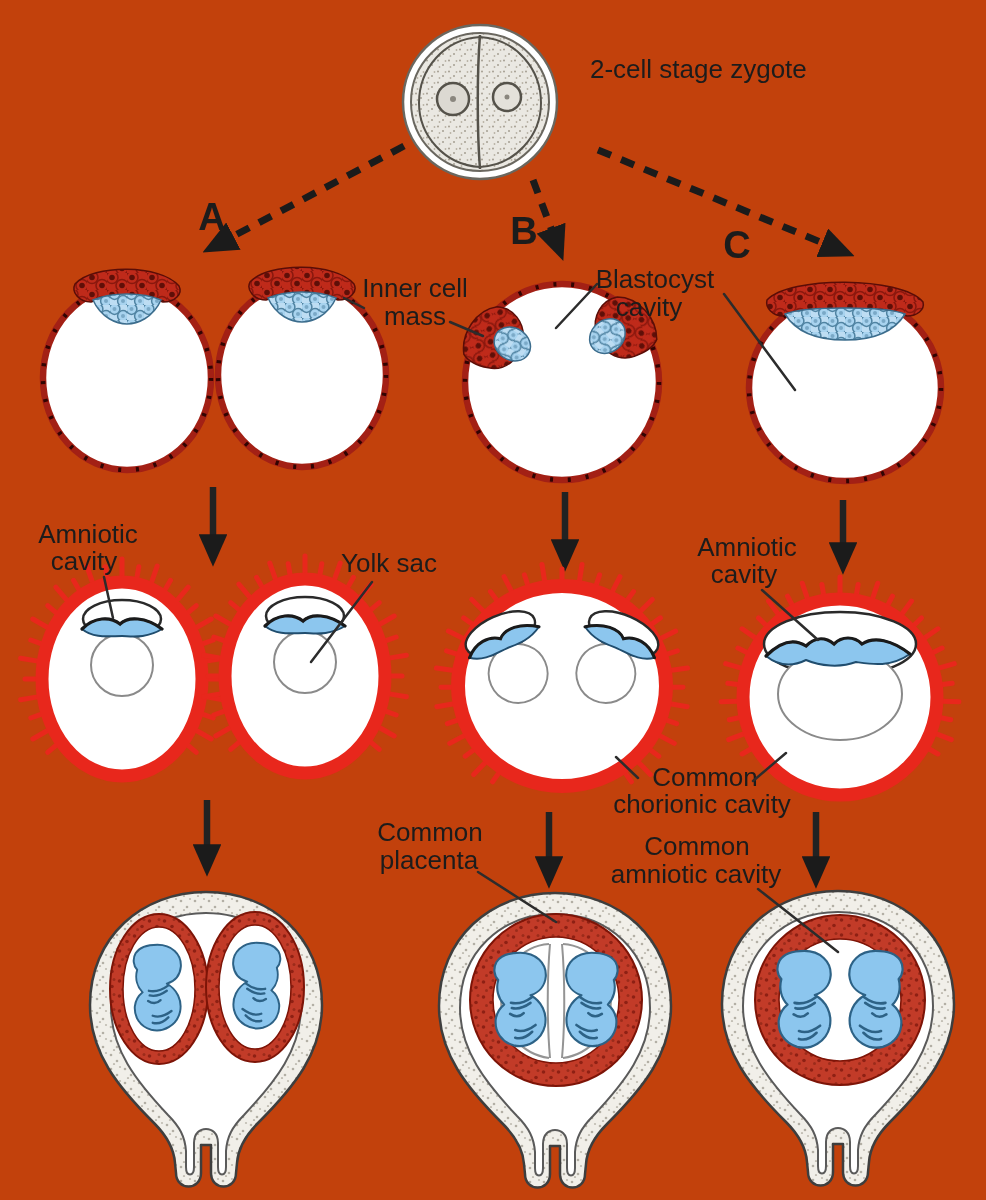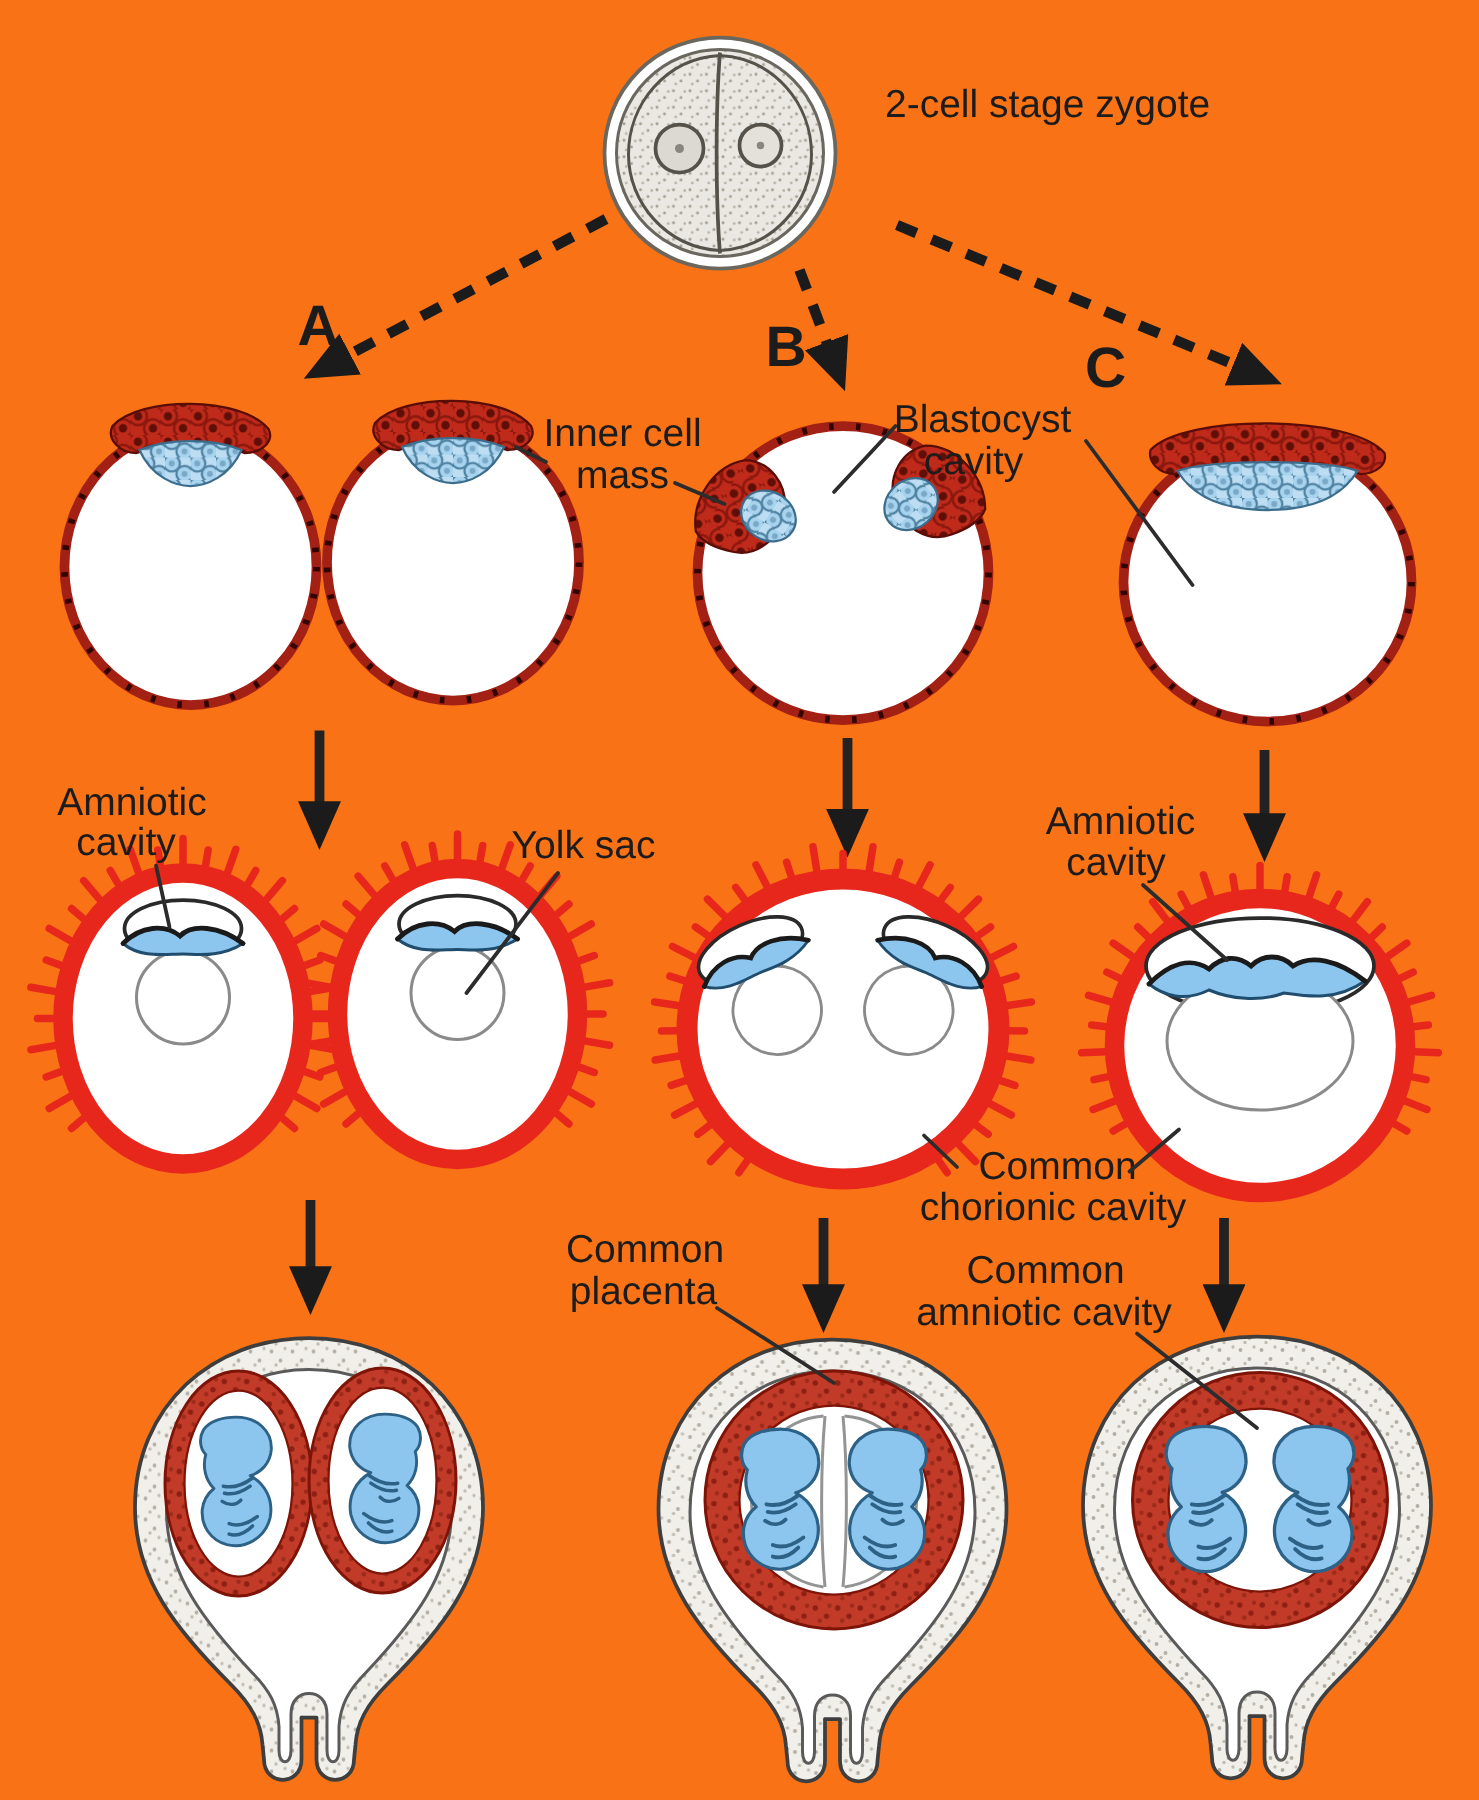--- a/index.html
+++ b/index.html
@@ -1,16 +1,16 @@
 <!DOCTYPE html>
 <html><head>
 <meta charset="utf-8">
 <style>
   html,body{margin:0;padding:0;background:#ffffff;}
-  .stage{position:relative;width:986px;height:1200px;background:#f97316;overflow:hidden;}
+  .stage{position:relative;width:986px;height:1200px;background:#c2410c;overflow:hidden;}
   svg{position:absolute;left:0;top:0;}
   .lbl{font-family:"Liberation Sans",sans-serif;font-size:26px;font-weight:500;fill:#1c1c1c;}
   .letter{font-family:"Liberation Sans",sans-serif;font-size:38px;font-weight:700;fill:#1c1c1c;}
   .ptr{stroke:#2c2c2c;stroke-width:2.5;fill:none;stroke-linecap:round;}
   .dash{stroke:#1b1b1b;stroke-width:7;fill:none;stroke-dasharray:14 11;}
   .sarrow{stroke:#222222;stroke-width:6.5;fill:none;}
   .villi line{stroke:#e8271c;stroke-width:5;stroke-linecap:round;}
   .ring2{fill:#ffffff;stroke:#e8271c;}
   .troph{fill:#ffffff;stroke:#a32015;stroke-width:6.5;}
   .nucdash{fill:none;stroke:#310402;stroke-width:4.5;stroke-dasharray:3 15;}

